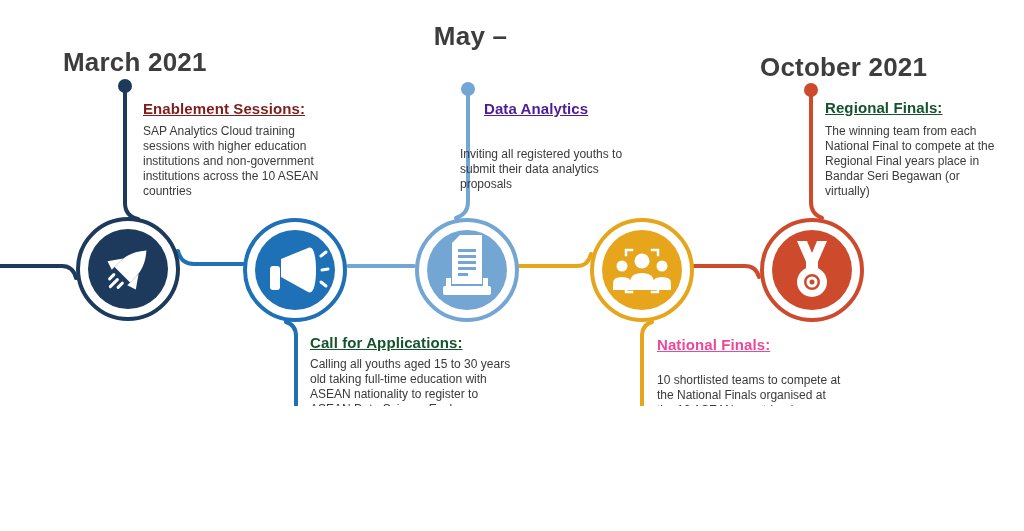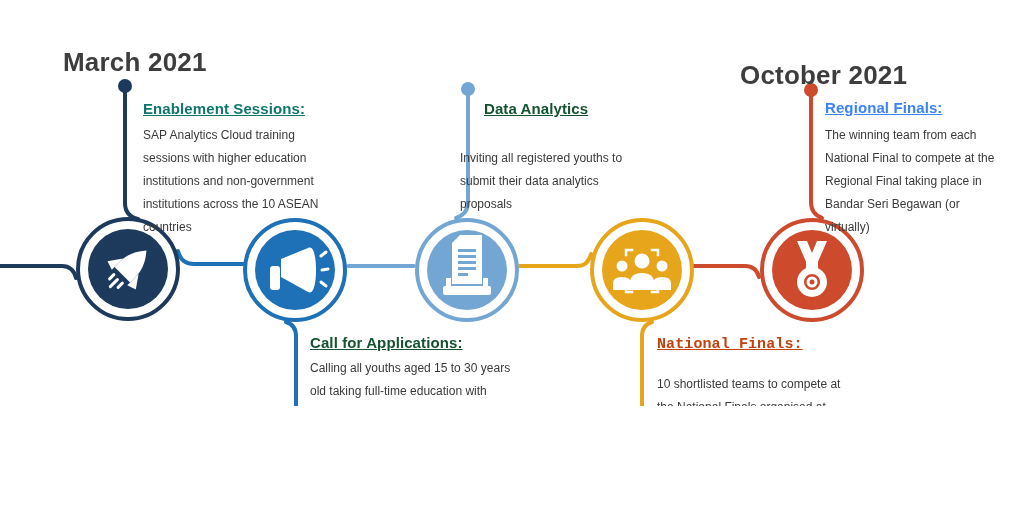--- a/index.html
+++ b/index.html
@@ -13,24 +13,24 @@
     line-height:28px;letter-spacing:0.2px;white-space:nowrap;
   }
   .date span{display:block;}
   .date.center{text-align:center;}
   .title{
     position:absolute;margin:0;font-size:15px;font-weight:bold;
     text-decoration:underline;line-height:18px;letter-spacing:0.1px;
   }
   .title span{display:block;}
   .desc{
-    position:absolute;margin:0;font-size:12px;line-height:23px;color:#3a3a3a;
+    position:absolute;margin:0;font-size:12px;line-height:15px;color:#3a3a3a;
   }
-  .c0{color:#0f766e;text-decoration:underline;} .c1{color:#14532d;} .c2{color:#14532d;}
-  .c3{color:#c2410c;font-family:Liberation Mono, monospace;} .c4{color:#3b82f6;}
+  .c0{color:#7f1d1d;text-decoration:underline;} .c1{color:#14532d;} .c2{color:#4c1d95;}
+  .c3{color:#ec4899;} .c4{color:#14532d;}
 </style>
 </head>
 <body>
 
 <div class="canvas">
 
   <svg width="1024" height="531" viewBox="0 0 1024 531">
 
     <g fill="none" stroke-width="4" stroke-linecap="round">
       <path stroke="#1d3a5c" d="M0,266 H62 Q73,266 76,278"></path>
@@ -147,44 +147,45 @@
     </div>
     <h3 class="title c1" style="left:310px;top:334px;">
       <span>Call for Applications:</span>
       <span></span>
     </h3>
     <p class="desc" style="left:310px;top:357px;width:210px;">Calling all youths aged 15 to 30 years old taking full-time education with ASEAN nationality to register to ASEAN Data Science Explorers competition</p>
   </section>
 
   <section>
     <div class="date center" style="left:388px;top:22px;width:165px;">
+      <span>May –</span>
     </div>
     <h3 class="title c2" style="left:484px;top:100px;">
       <span>Data Analytics</span>
     </h3>
     <p class="desc" style="left:460px;top:147px;width:185px;">Inviting all registered youths to submit their data analytics proposals</p>
   </section>
 
   <section>
     <div class="date" style="left:566px;top:437px;">
       <span>June 2021</span>
       <span></span>
     </div>
     <h3 class="title c3" style="left:657px;top:336px;">
       <span>National Finals:</span>
       <span></span>
     </h3>
     <p class="desc" style="left:657px;top:373px;width:185px;">10 shortlisted teams to compete at the National Finals organised at the 10 ASEAN countries (or virtually)</p>
   </section>
 
   <section>
-    <div class="date" style="left:740px;top:53px;margin-top:8px;">
+    <div class="date" style="left:760px;top:53px;">
       <span>October 2021</span>
       <span></span>
     </div>
     <h3 class="title c4" style="left:825px;top:99px;">
       <span>Regional Finals:</span>
       <span></span>
     </h3>
-    <p class="desc" style="left:825px;top:124px;width:178px;">The winning team from each National Final to compete at the Regional Final taking place in Bandar Seri Begawan (or virtually)</p>
+    <p class="desc" style="left:825px;top:124px;width:178px;">The winning team from each National Final to compete at the Regional Final years place in Bandar Seri Begawan (or virtually)</p>
   </section>
 
 </div>
 
 </body></html>

